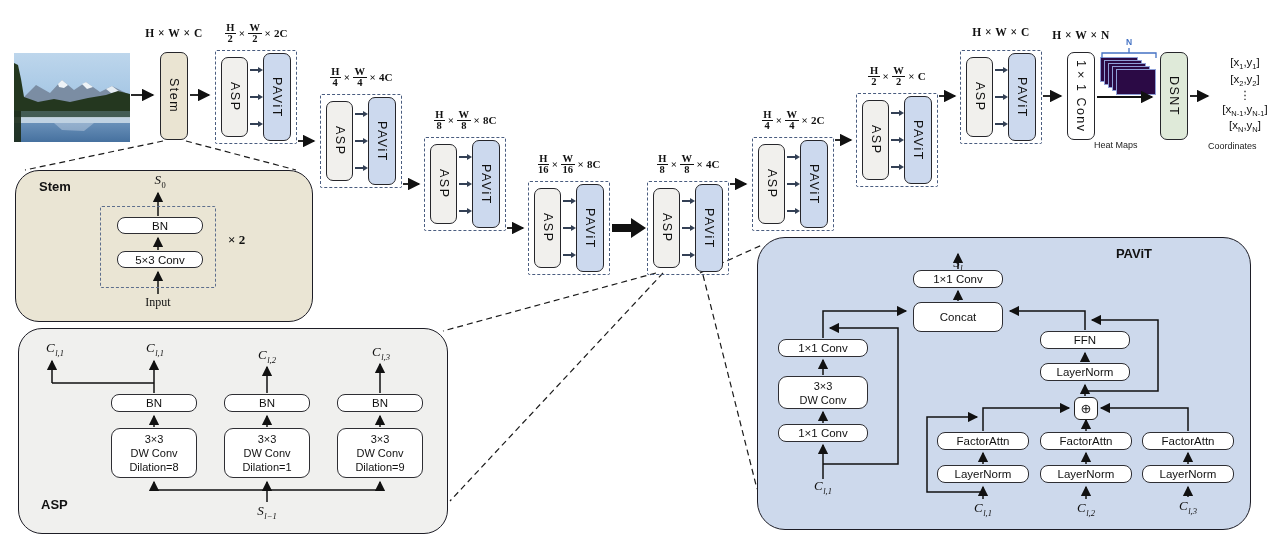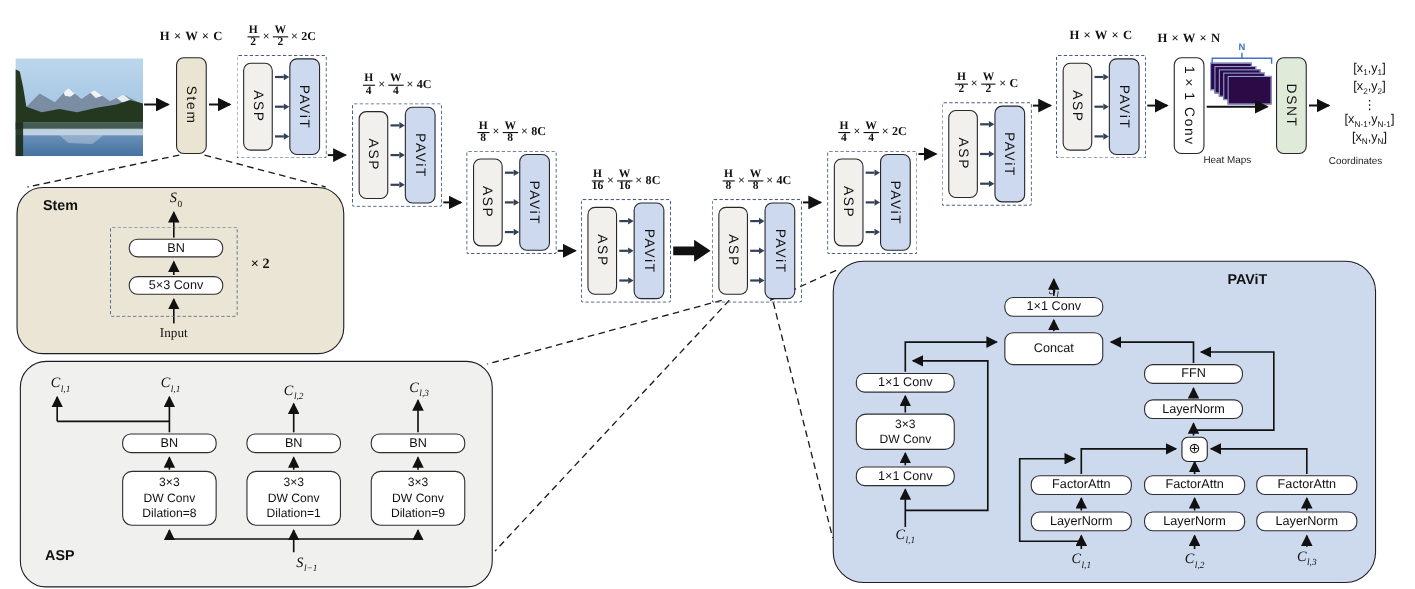--- a/index.html
+++ b/index.html
@@ -421,21 +421,21 @@
   <div class="wblk tall" style="left:224px;top:428px;width:86px;height:50px;">
     <span>3×3</span>
       <span>DW Conv</span>
       <span>Dilation=1</span>
   </div>
   <div class="wblk tall" style="left:337px;top:428px;width:86px;height:50px;">
     <span>3×3</span>
       <span>DW Conv</span>
       <span>Dilation=9</span>
   </div>
-  <div class="mlab" style="left:257px;top:503px;width:44px;">
+  <div class="mlab" style="left:245px;top:503px;width:44px;">
     <span>S</span><sub>l−1</sub>
   </div>
 
   <div class="mlab" style="left:944px;top:220px;width:28px;margin-top:35px;">
     <span>S</span><sub>l</sub>
   </div>
   <div class="wblk" style="left:913px;top:270px;width:90px;height:18px;">1×1 Conv</div>
   <div class="wblk" style="left:913px;top:302px;width:90px;height:30px;">Concat</div>
   <div class="wblk" style="left:778px;top:339px;width:90px;height:18px;">1×1 Conv</div>
   <div class="wblk tall" style="left:778px;top:376px;width:90px;height:33px;">

